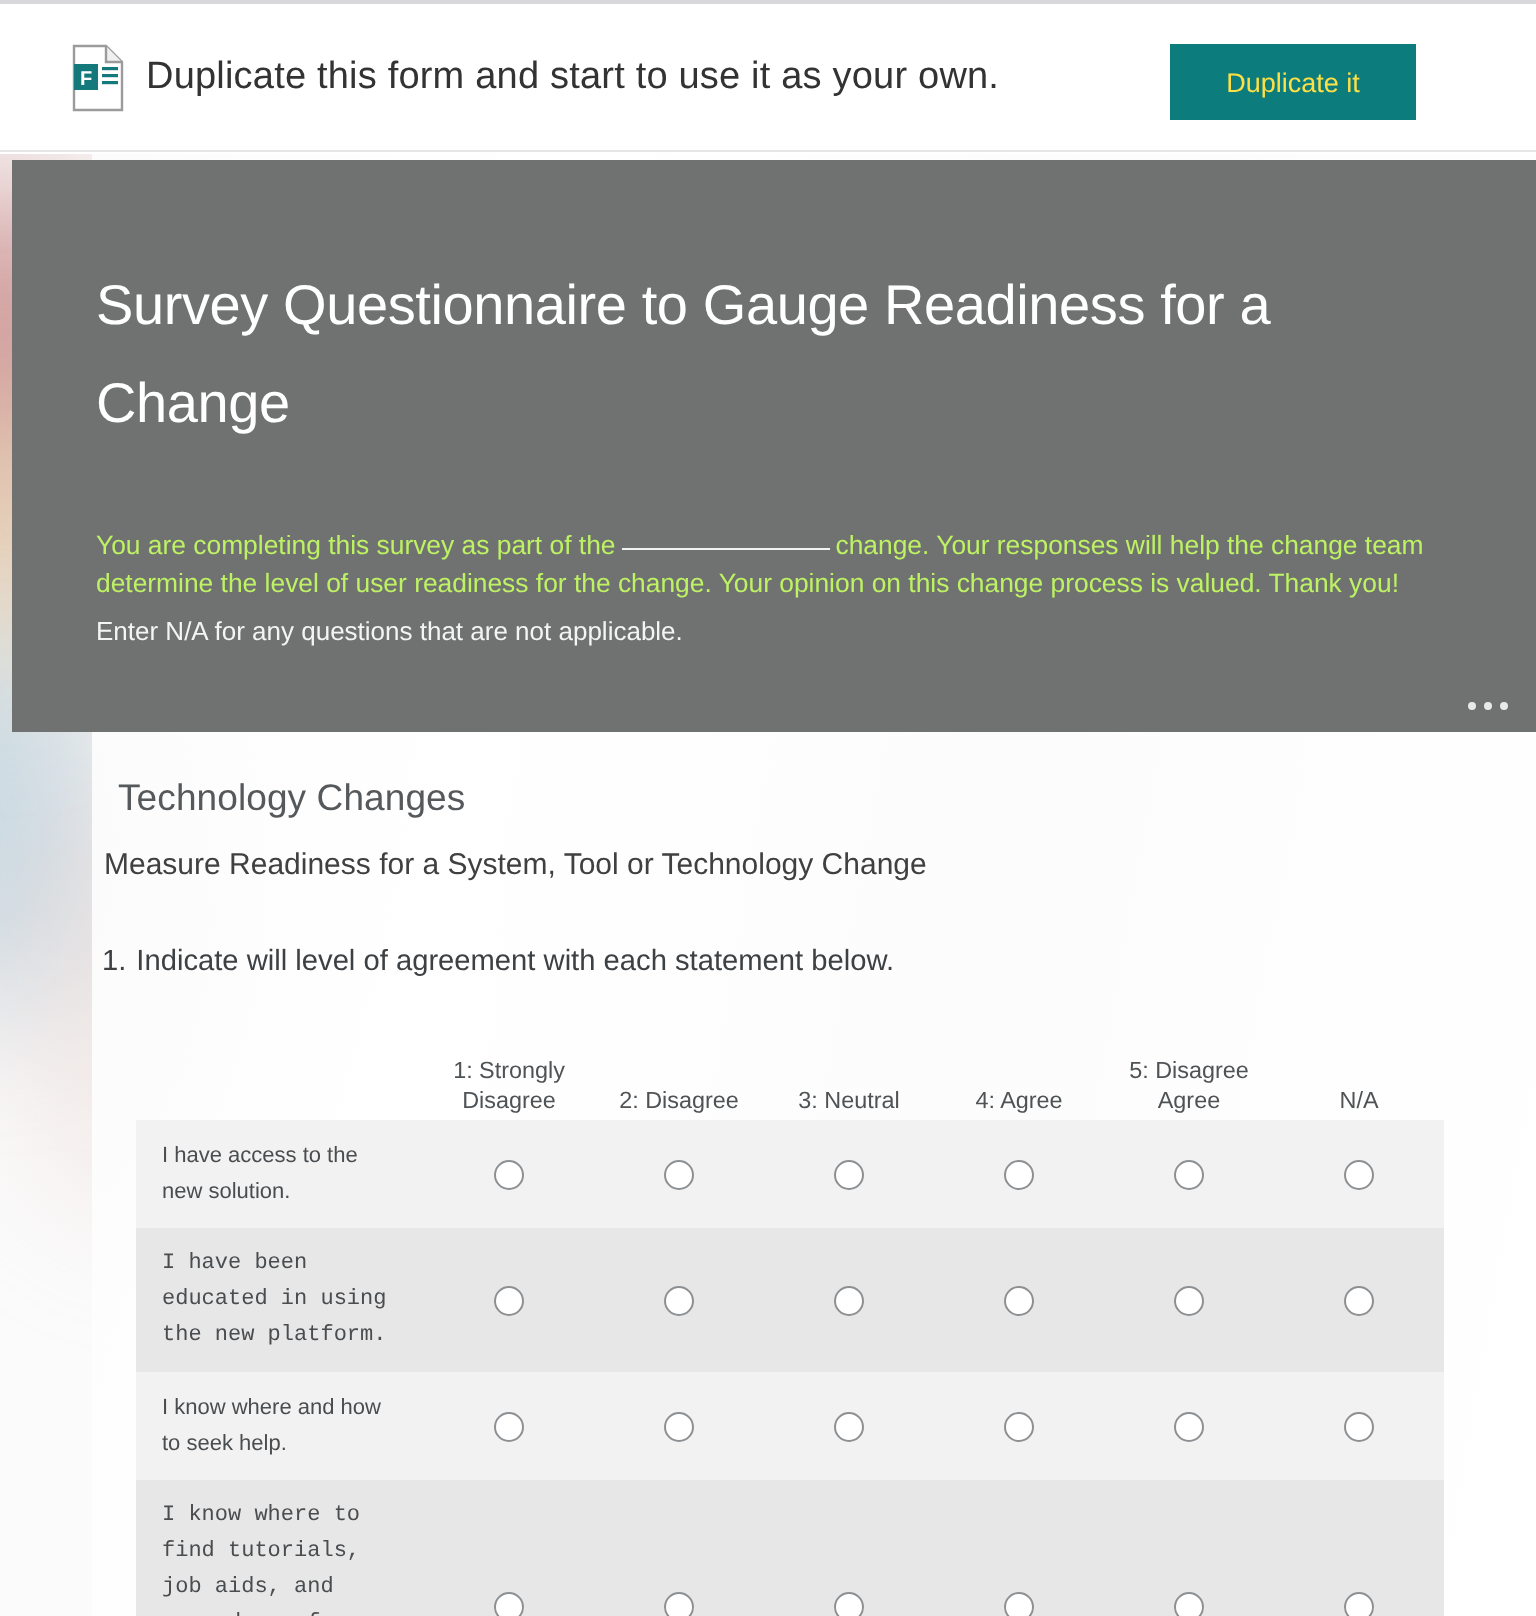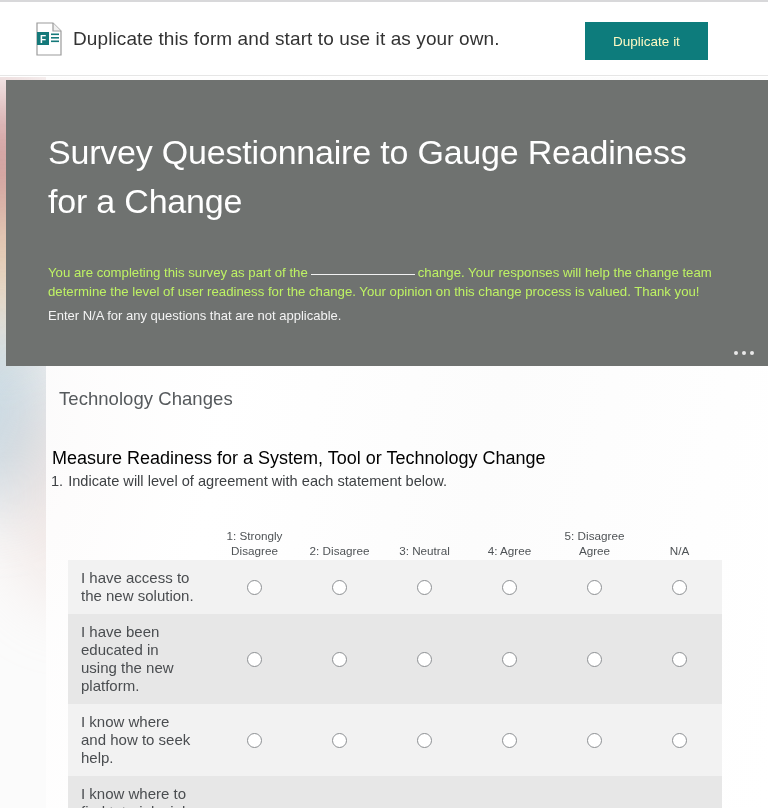--- a/index.html
+++ b/index.html
@@ -54,21 +54,21 @@
     white-space: nowrap;
   }
 
   .dup-btn {
     position: absolute;
     right: 60px;
     top: 20px;
     width: 123px;
     height: 38px;
     background: #0d7c7c;
-    color: #fef9c3;
+    color: #fde047;
     border: none;
     font-family: "Liberation Sans", sans-serif;
     font-size: 13.5px;
     cursor: pointer;
     display: flex;
     align-items: center;
     justify-content: center;
   }
 
   
@@ -114,21 +114,21 @@
     background: #6f7270;
     color: #ffffff;
     overflow: hidden;
   }
 
   .hero-title {
     position: absolute;
     left: 42px;
     top: 48px;
     width: 660px;
-    font-size: 34px;
+    font-size: 28px;
     font-weight: 400;
     line-height: 49px;
     letter-spacing: -.2px;
     color: #ffffff;
   }
 
   .hero-para {
     position: absolute;
     left: 42px;
     top: 183px;
@@ -179,23 +179,23 @@
     top: 388px;
     font-size: 18.5px;
     font-weight: 400;
     color: #55595c;
     letter-spacing: .05px;
   }
 
   .section-sub {
     position: absolute;
     left: 52px;
-    top: 448px;
-    font-size: 18px;
-    color: #000000;
+    top: 424px;
+    font-size: 15px;
+    color: #404040;
   }
 
   .question {
     position: absolute;
     left: 51px;
     top: 473px;
     font-size: 14.6px;
     color: #3e4144;
     display: flex;
     gap: 5px;
@@ -226,26 +226,26 @@
     justify-content: center;
     padding-bottom: 2px;
   }
 
   .likert-row {
     display: flex;
     align-items: center;
     min-height: 53px;
   }
   .likert-row.odd  { background: #f2f2f2; }
-  .likert-row.even { background: #e7e7e7; }
+  .likert-row.even { background: #e7e7e7; font-family: Liberation Mono, monospace; }
 
   .row-label {
     width: 144px;
     flex: 0 0 144px;
-    font-size: 15px;
+    font-size: 11px;
     color: #4a4d50;
     line-height: 18px;
     padding: 9px 14px 9px 13px;
   }
 
   .row-opts {
     flex: 1 1 auto;
     display: flex;
   }
   .opt-cell {

